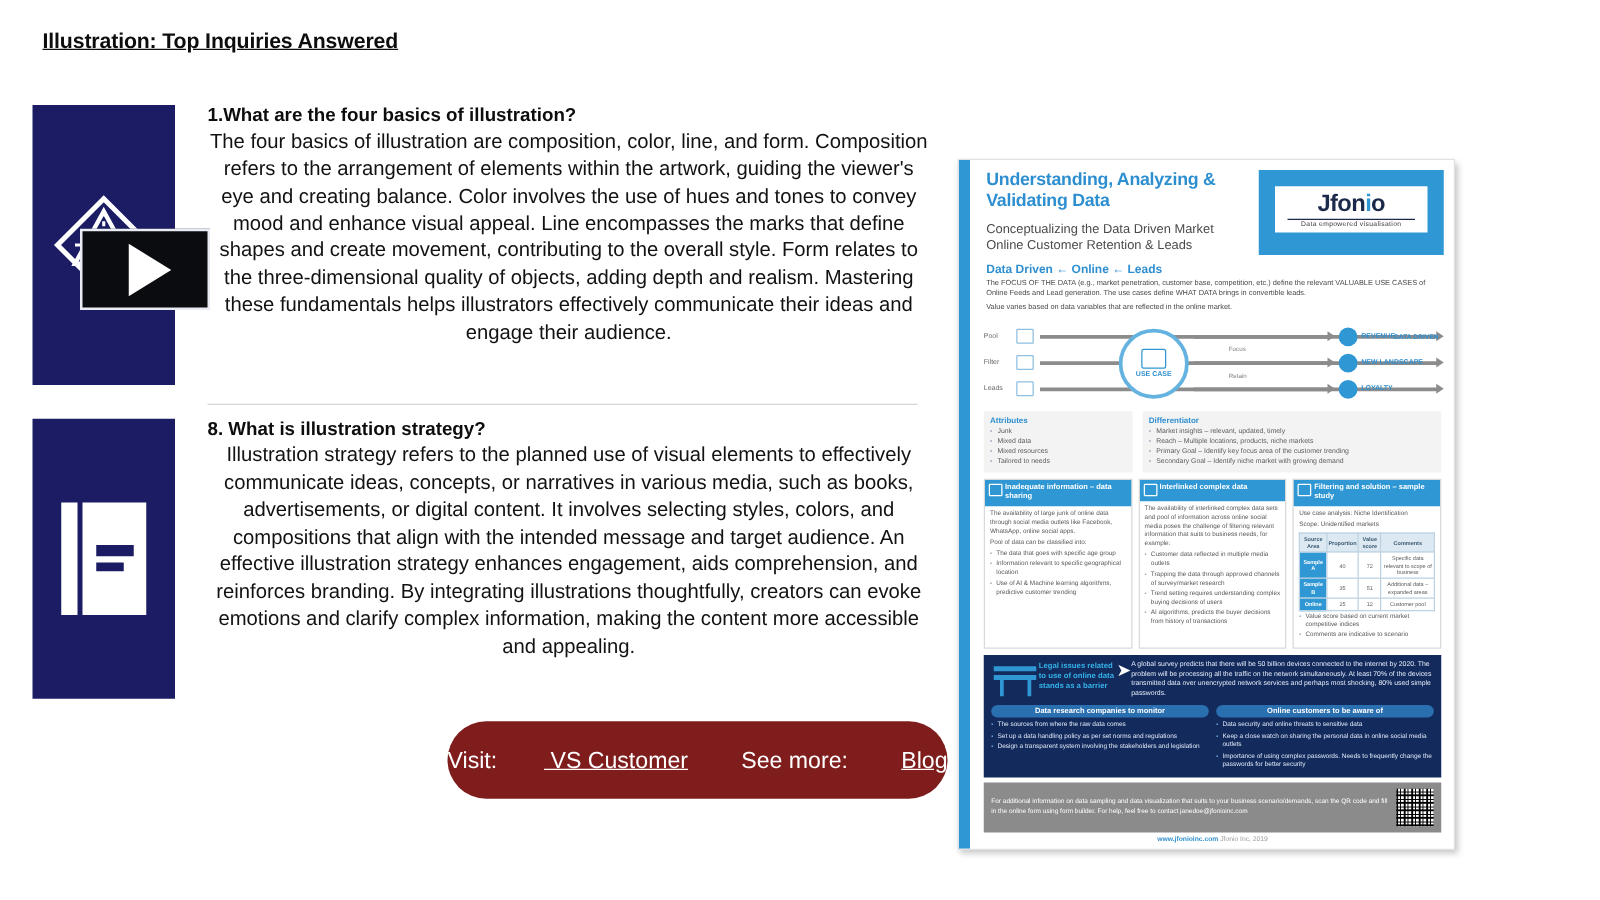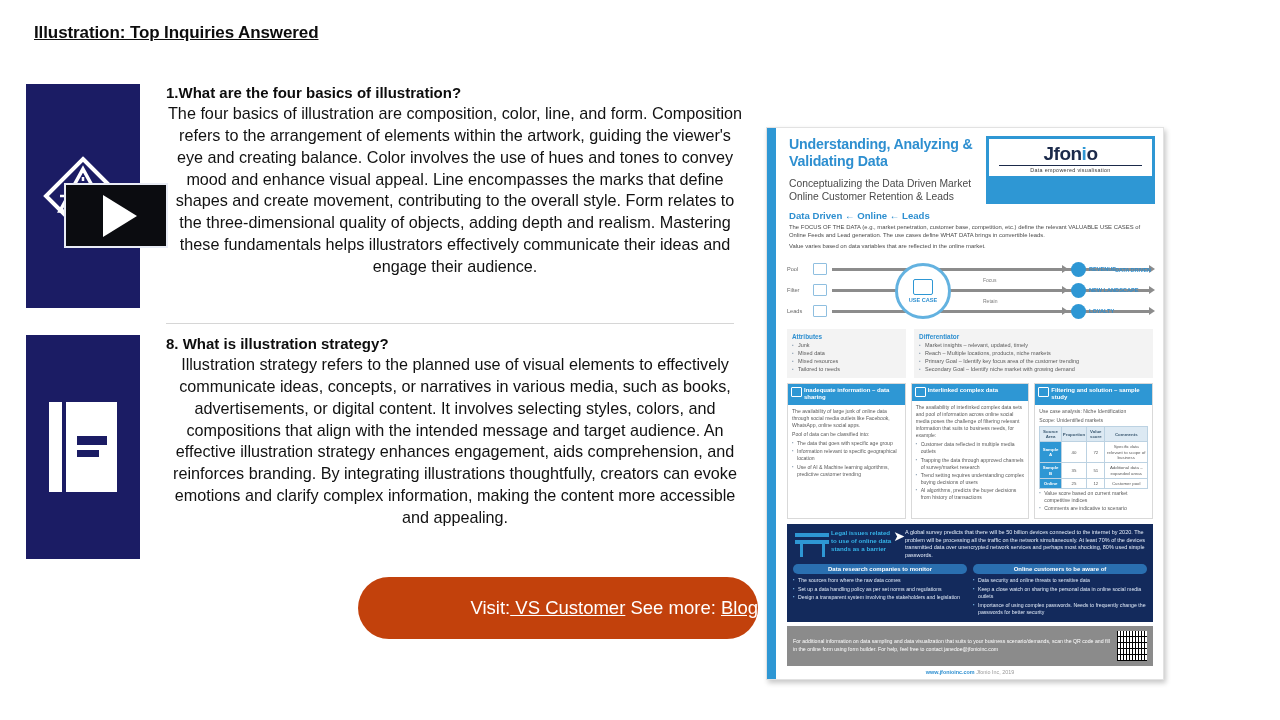--- a/index.html
+++ b/index.html
@@ -59,22 +59,22 @@
     border-left: 34px solid #ffffff;
     border-top: 21px solid transparent;
     border-bottom: 21px solid transparent;
     margin-left: 8px;
   }
 
   
   .cta {
     position: absolute; left: 358px; top: 577px;
     width: 400px; height: 62px;
-    background: #c2410c; border-radius: 31px;
-    display: flex; align-items: center; justify-content: flex-end;
+    background: #7f1d1d; border-radius: 31px;
+    display: flex; align-items: center; justify-content: space-between;
     color: #ffffff; font-size: 18.5px;
   }
   .cta .lnk { text-decoration: underline; }
   .cta .sp { white-space: pre; }
 
   
   .info-wrap {
     position: absolute; left: 766px; top: 85px;
     width: 398px; height: 553px;
     background: #ffffff;
@@ -92,21 +92,21 @@
   .ig-head { display: flex; padding: 8px 6px 2px 10px; }
   .ig-head-l { flex: 1; }
   .ig-title {
     color: #2e8fd0; font-size: 14.2px; font-weight: bold;
     line-height: 1.18; letter-spacing: -0.2px;
   }
   .ig-sub {
     margin-top: 7px; color: #4a4a4a; font-size: 10.3px; line-height: 1.32;
   }
   .ig-card {
-    width: 169px; background: #2e97d4; padding: 3px;
+    width: 148px; background: #2e97d4; padding: 13px;
   }
   .ig-logo-box {
     background: #fff; padding: 5px 4px 3px; text-align: center;
   }
   .ig-logo {
     font-size: 19px; font-weight: bold; color: #1b2a4a;
     letter-spacing: -0.5px; line-height: 1;
   }
   .ig-logo .dotblue { color: #2e97d4; }
   .ig-logo-tag {

